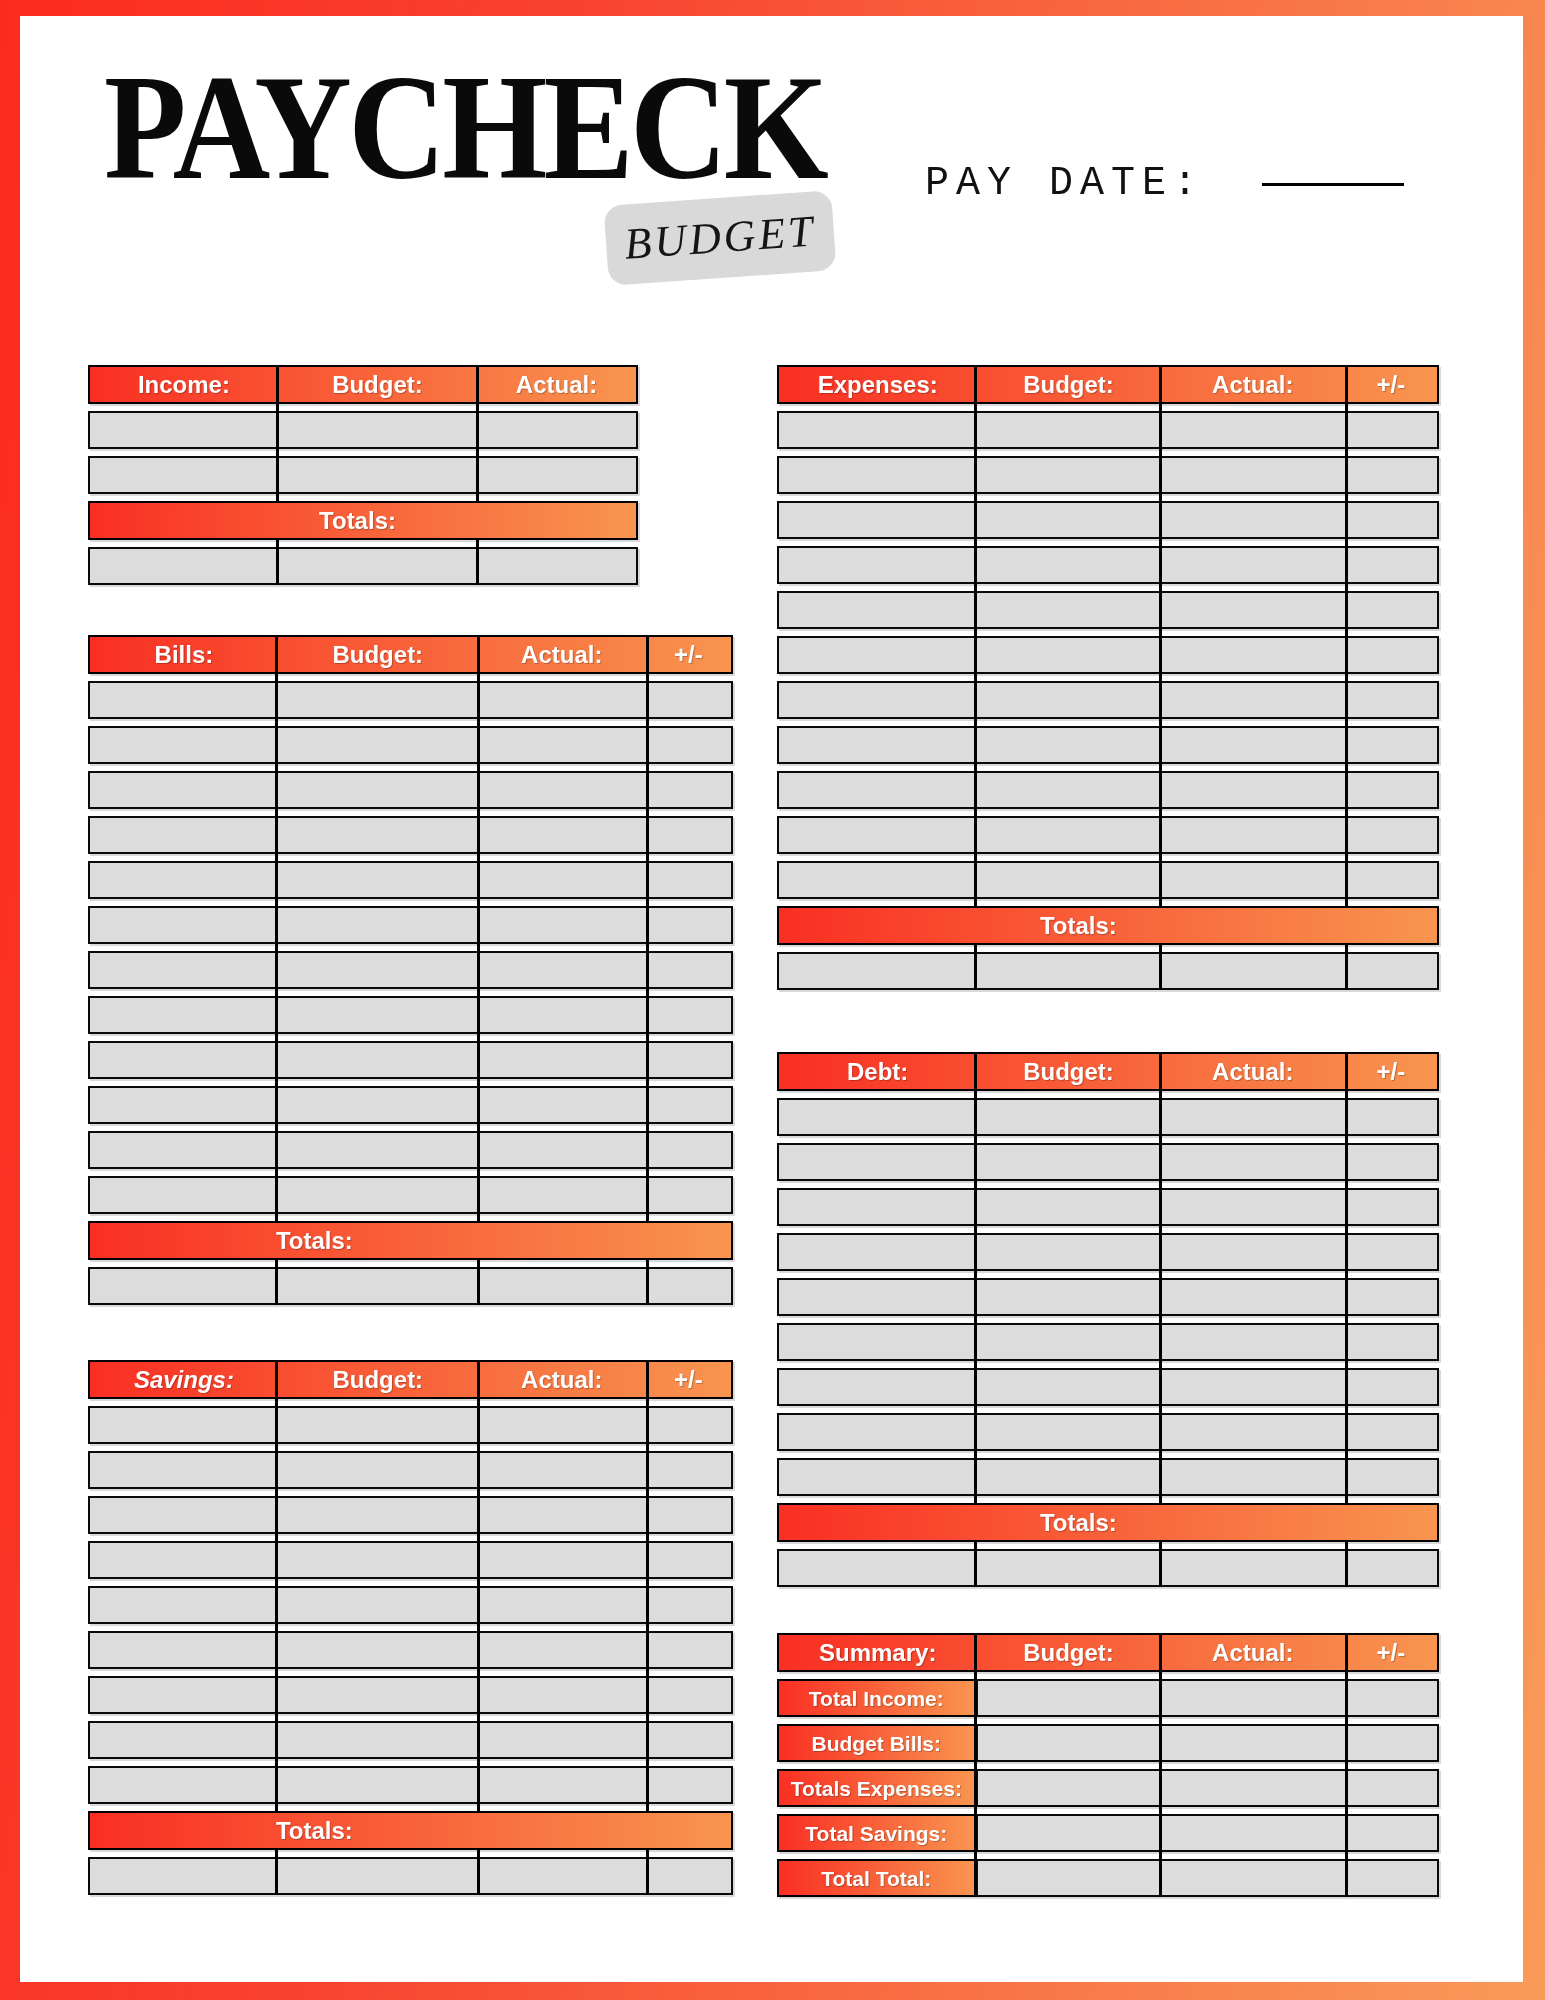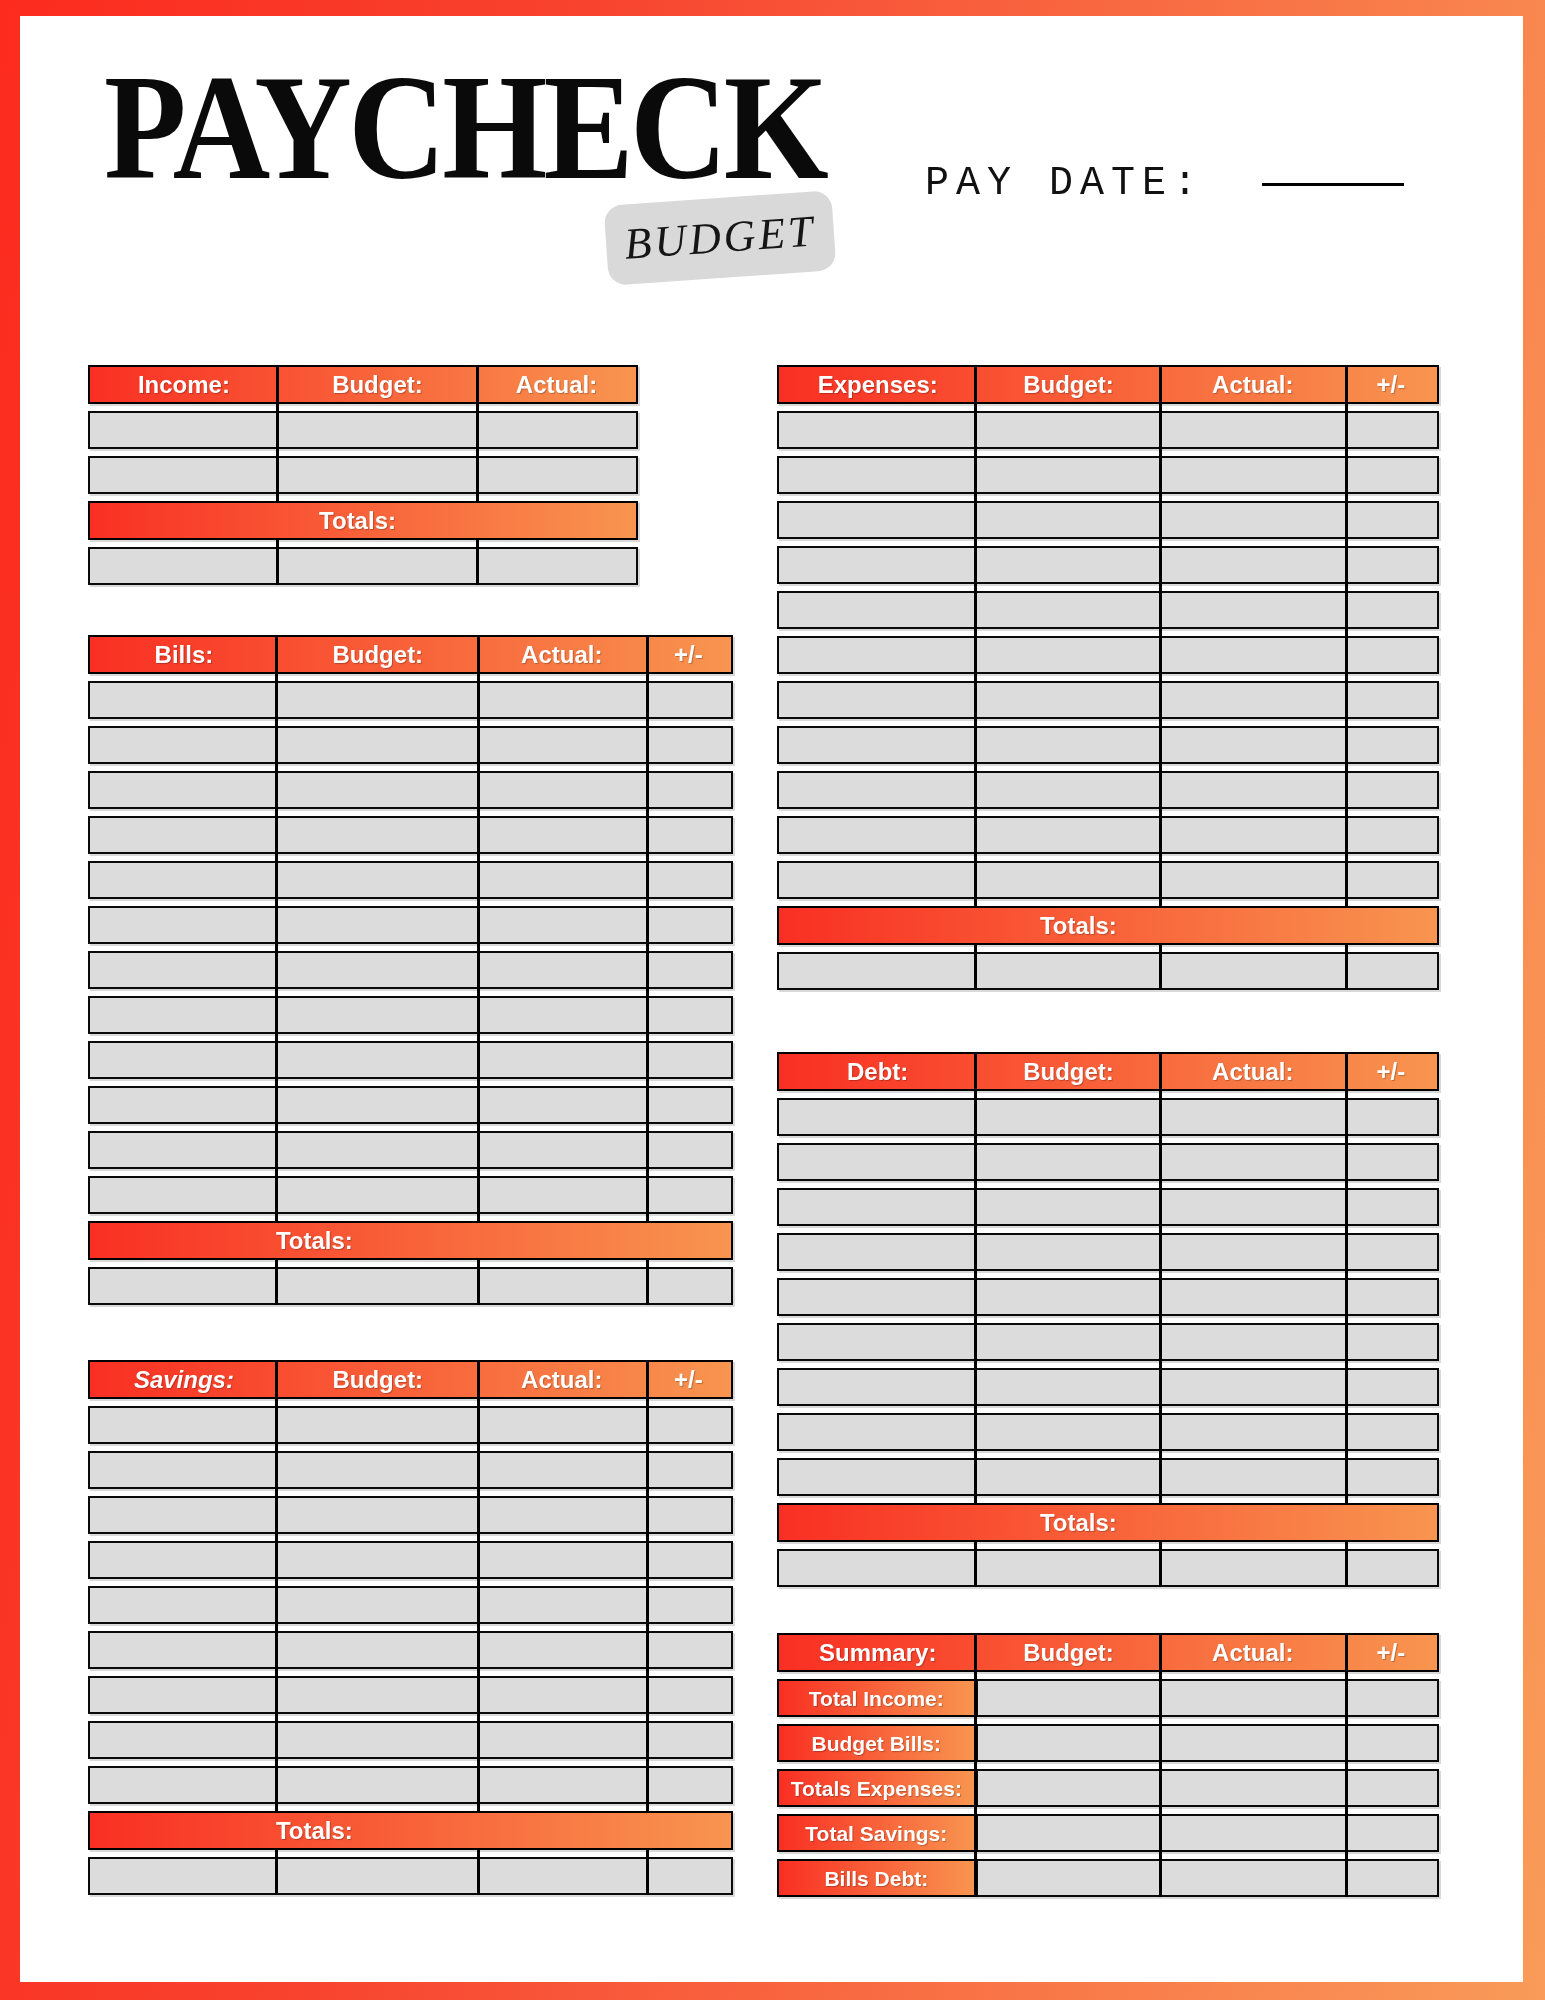--- a/index.html
+++ b/index.html
@@ -202,20 +202,20 @@
       </div>
       <div class="s-row">
         <div class="s-label" style="flex: 0 0 30%;">Totals Expenses:</div>
         <div class="s-values"></div>
       </div>
       <div class="s-row">
         <div class="s-label" style="flex: 0 0 30%;">Total Savings:</div>
         <div class="s-values"></div>
       </div>
       <div class="s-row">
-        <div class="s-label" style="flex: 0 0 30%;">Bills Debt:</div>
+        <div class="s-label" style="flex: 0 0 30%;">Total Total:</div>
         <div class="s-values"></div>
       </div>
       <div class="t-divider" style="left: calc(30% - 1.5px);"></div>
       <div class="t-divider" style="left: calc(58% - 1.5px);"></div>
       <div class="t-divider" style="left: calc(86% - 1.5px);"></div>
     </div>
 </div>
 
 </body></html>

